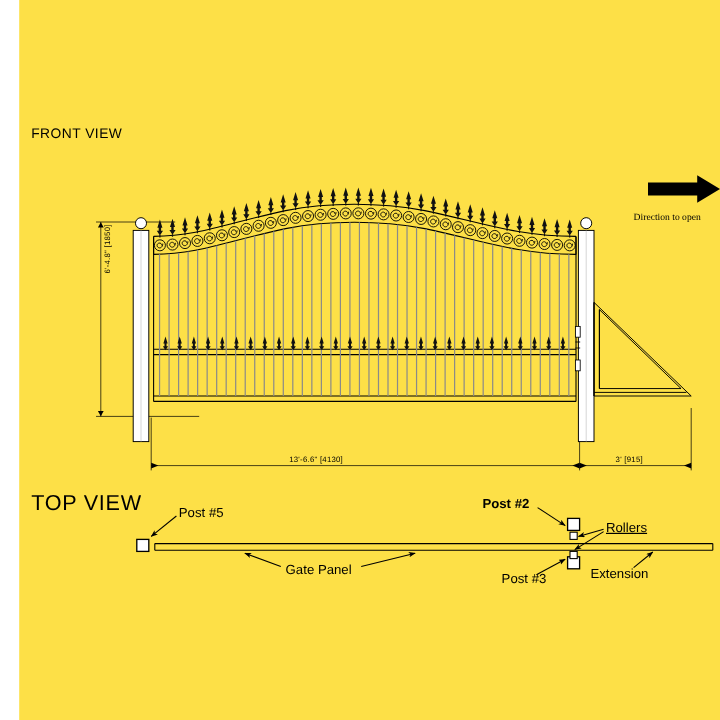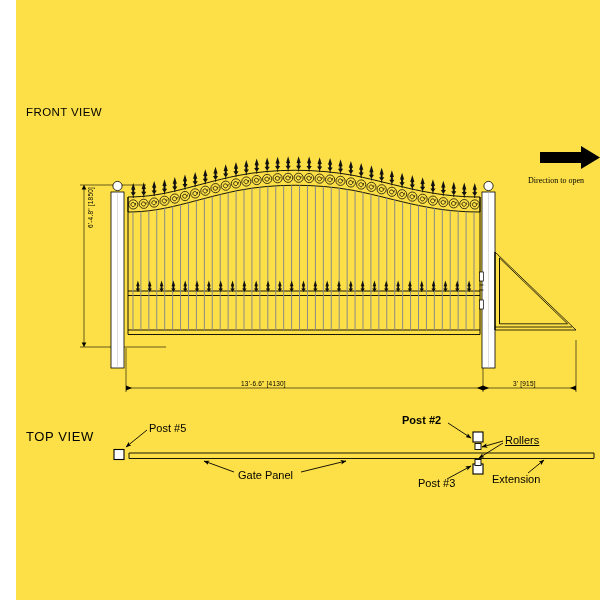--- a/index.html
+++ b/index.html
@@ -33,23 +33,22 @@
   }
   #front-view-label {
     left: 10px;
     top: 107px;
     font-size: 11.5px;
     letter-spacing: 0.4px;
   }
   #top-view-label {
     left: 10px;
     top: 410px;
-    font-size: 13px;
+    font-size: 18px;
     letter-spacing: 0.6px;
-    margin-top: 20px;
   }
   #drawing-title {
     left: 183px;
     top: 108px;
     font-size: 13px;
     font-weight: bold;
     letter-spacing: 0.1px;
   }
   #direction-label {
     left: 512px;

